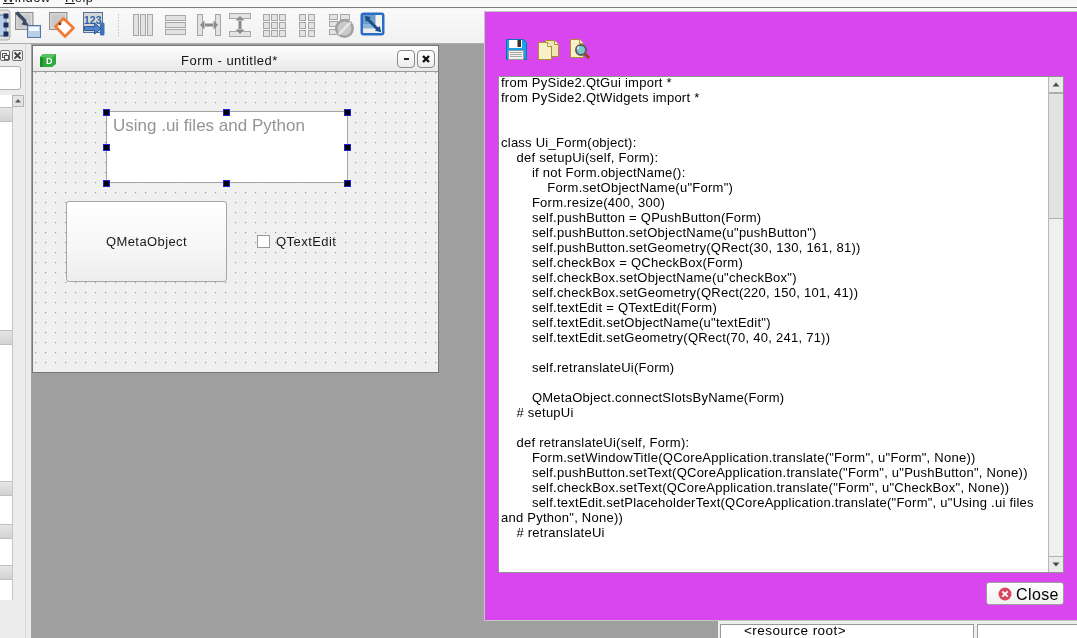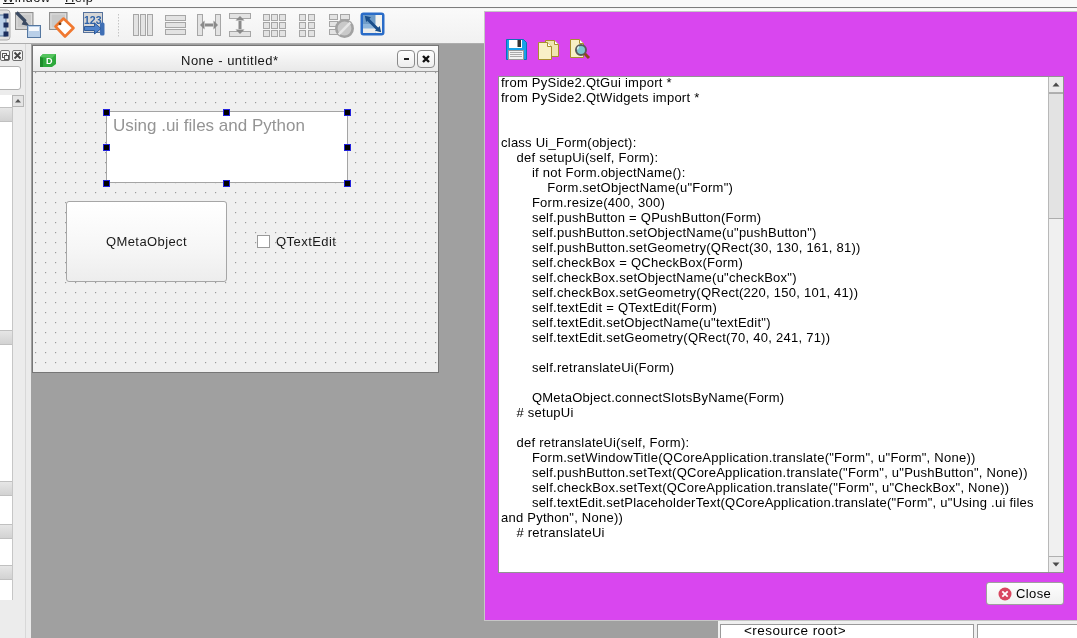--- a/index.html
+++ b/index.html
@@ -192,21 +192,21 @@
 <div class="abs" id="formwin" style="left:32px;top:45px;width:407px;height:328px;border:1px solid #767676;background:#f0f0f0;">
 
   <div class="abs" style="left:0;top:0;width:405px;height:26px;background:linear-gradient(#fdfdfd,#e9e9e9);border-bottom:1px solid #9a9a9a;"></div>
 
   <svg class="abs" style="left:6px;top:8px;" width="17" height="13" viewBox="0 0 17 13">
     <polygon points="1,3 4,0 17,0 17,10 13,13 1,13" fill="#2ea93c"></polygon>
     <polygon points="1,3 4,0 17,0 13,4 1,3" fill="#55c45e"></polygon>
     <polygon points="1,3 1,13 4,13 4,4" fill="#1d8c2a"></polygon>
     <text x="7" y="10" font-size="9" font-weight="bold" fill="#fff" font-family="Liberation Sans">D</text>
   </svg>
-  <div class="abs" style="left:148px;top:7px;font-size:13px;color:#151515;letter-spacing:0.5px;">None - untitled*</div>
+  <div class="abs" style="left:148px;top:7px;font-size:13px;color:#151515;letter-spacing:0.5px;">Form - untitled*</div>
 
   <div class="abs" style="left:364px;top:4px;width:18px;height:18px;border:1px solid #8a8a8a;border-radius:4px;background:linear-gradient(#fff,#ededed);"></div>
   <div class="abs" style="left:371px;top:12px;width:5px;height:2px;background:#222;"></div>
   <div class="abs" style="left:384px;top:4px;width:18px;height:18px;border:1px solid #8a8a8a;border-radius:4px;background:linear-gradient(#fff,#ededed);"></div>
   <svg class="abs" style="left:384px;top:4px;" width="18" height="18">
       <path d="M6 6 L12 12 M12 6 L6 12" stroke="#111" stroke-width="2.4"></path>
     </svg>
 
   <svg class="abs" style="left:2px;top:26px;" width="403px" height="300px">
     <defs>
@@ -311,14 +311,14 @@
   <div class="abs" style="left:563.5px;top:543.5px;width:14px;height:16px;background:#ebebeb;border-top:1px solid #b0b0b0;"></div>
   <svg class="abs" style="left:563.5px;top:543.5px;" width="14" height="16">
       <path d="M3.5 6.5 L7 10.5 L10.5 6.5 Z" fill="#4a4a4a"></path>
     </svg>
 
   <div class="abs" style="left:501px;top:570px;width:78px;height:23px;background:linear-gradient(#fefefe,#f0f0f0);border:1px solid #9f9f9f;border-radius:3px;"></div>
   <svg class="abs" style="left:513px;top:574.5px;" width="15" height="15">
       <circle cx="7" cy="7" r="6.5" fill="#d8465f"></circle>
       <path d="M4.3 4.3 L9.7 9.7 M9.7 4.3 L4.3 9.7" stroke="#fff" stroke-width="1.8"></path>
     </svg>
-  <div class="abs" style="left:531px;top:574px;font-size:13px;color:#000;letter-spacing:0.4px;">Close</div>
+  <div class="abs" style="left:531px;top:574px;font-size:16px;color:#000;letter-spacing:0.4px;">Close</div>
 </div>
 
 </body></html>

